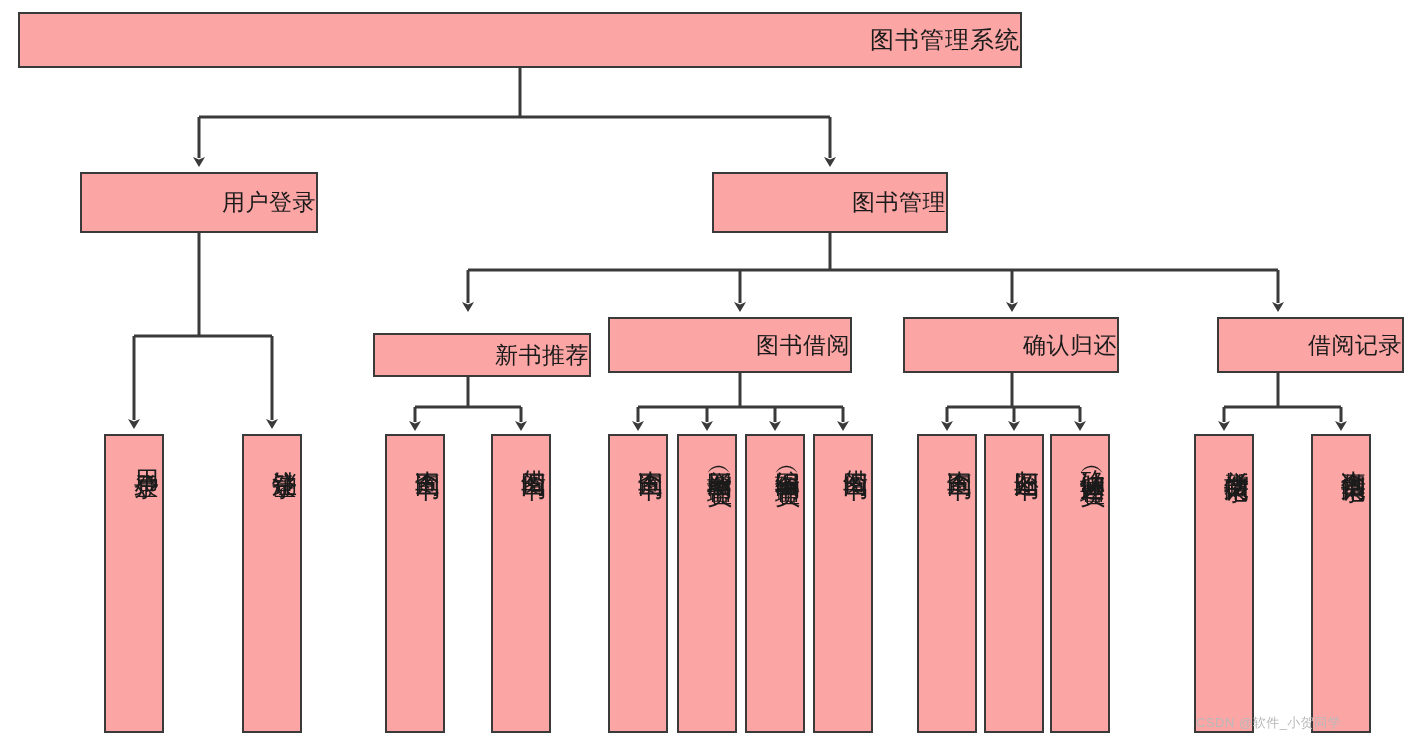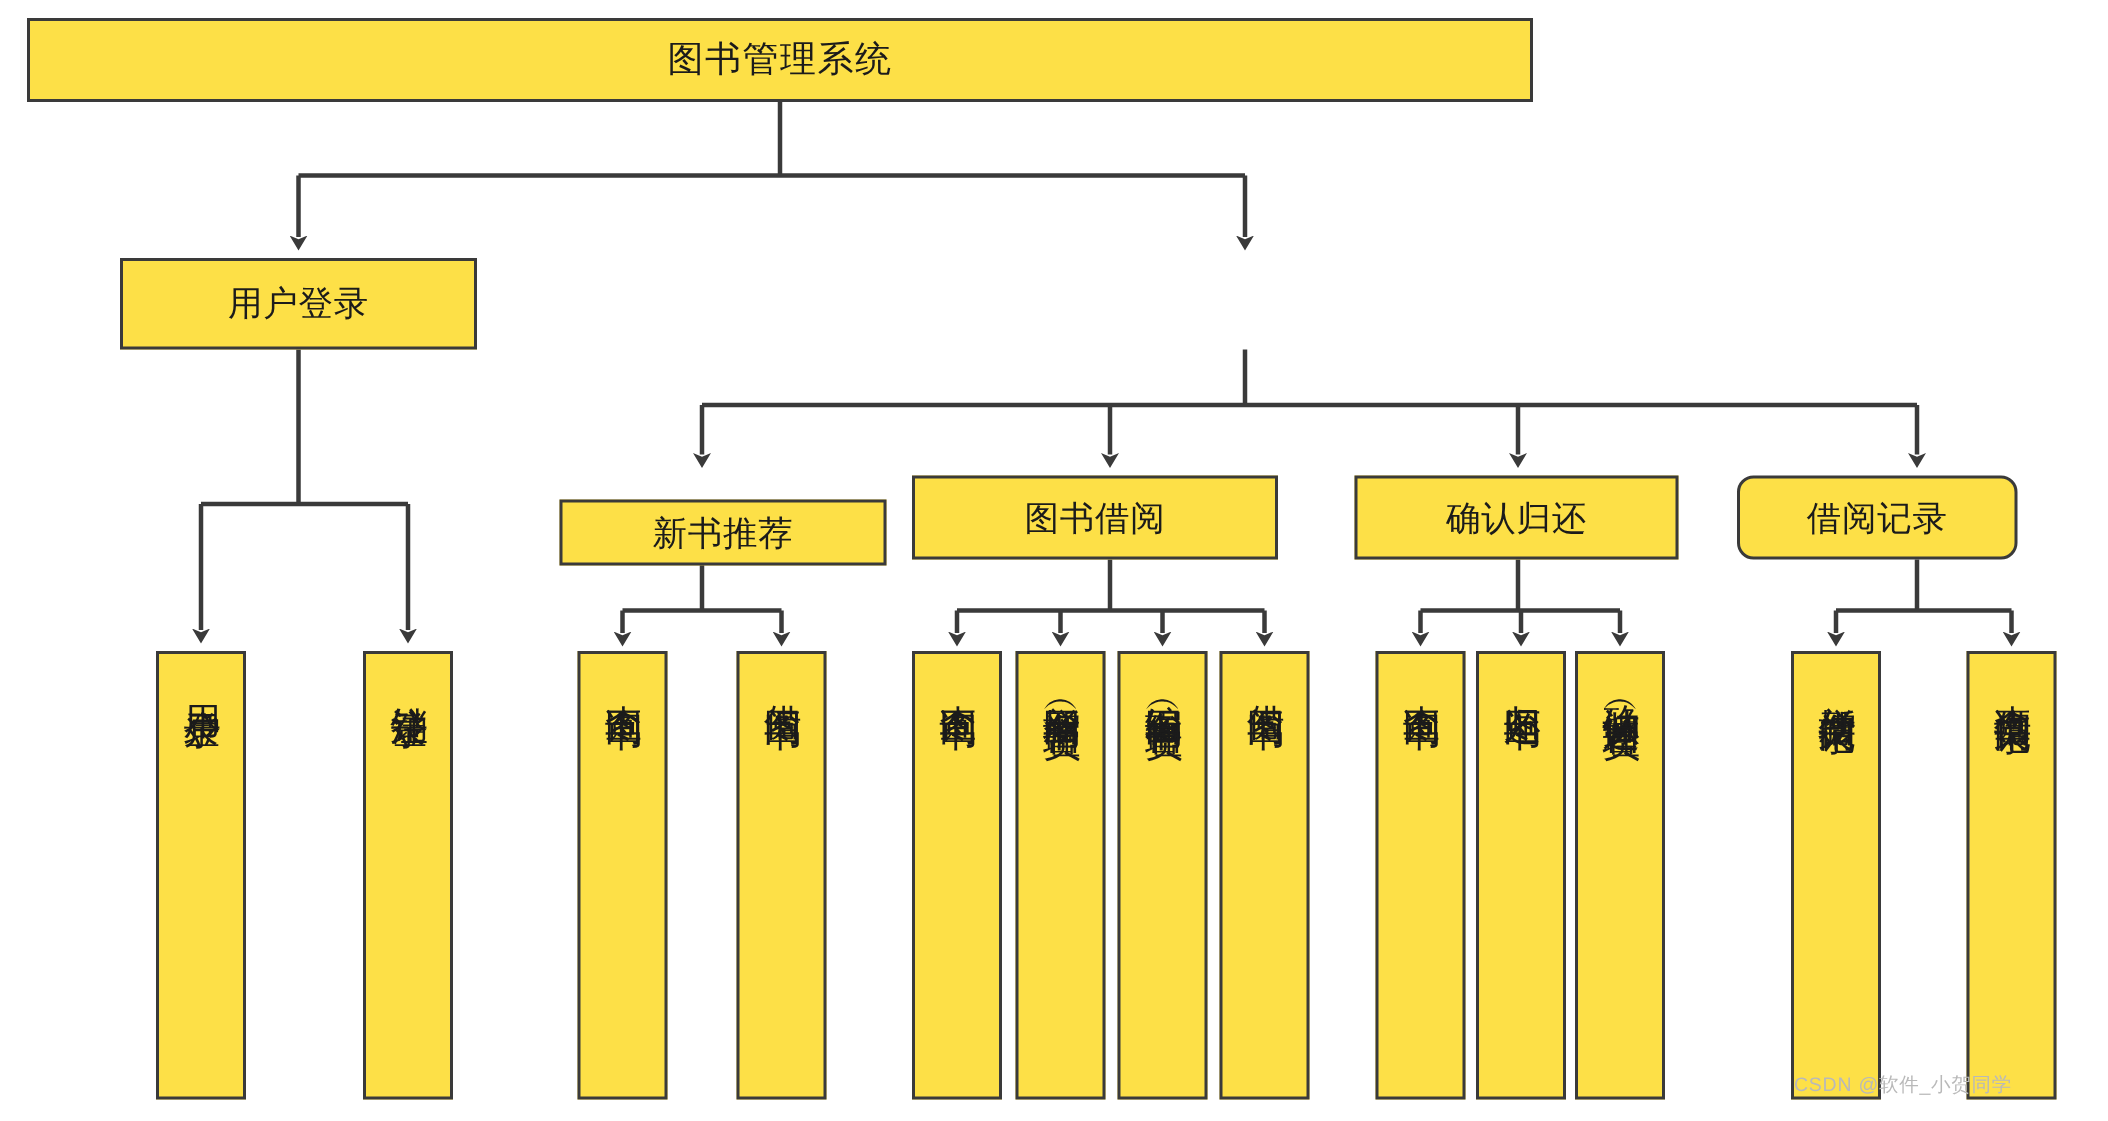--- a/index.html
+++ b/index.html
@@ -22,25 +22,25 @@
     position: absolute;
     left: 0;
     top: 0;
     width: 1405px;
     height: 747px;
     pointer-events: none;
   }
   .node {
     position: absolute;
     box-sizing: border-box;
-    background: #fde047;
+    background: #fca5a5;
     border: 2px solid #3a3a3a;
     display: flex;
     align-items: center;
-    justify-content: center;
+    justify-content: flex-end;
     color: #1b1b1b;
   }
   .node-label {
     display: block;
     text-align: center;
     line-height: 1.05;
     white-space: nowrap;
   }
   .node.horizontal .node-label {
     font-size: 23px;
@@ -129,31 +129,34 @@
     </g>
   </svg>
 
   <div class="node root horizontal" style="left:18px; top:12px; width:1004px; height:56px;">
     <span class="node-label">图书管理系统</span>
   </div>
 
   <div class="node horizontal" style="left:80px; top:172px; width:238px; height:61px;">
     <span class="node-label">用户登录</span>
   </div>
+  <div class="node horizontal" style="left:712px; top:172px; width:236px; height:61px;">
+    <span class="node-label">图书管理</span>
+  </div>
 
   <div class="node horizontal" style="left:360px; top:333px; width:218px; height:44px;margin-left:13px;">
     <span class="node-label">新书推荐</span>
   </div>
   <div class="node horizontal" style="left:608px; top:317px; width:244px; height:56px;">
     <span class="node-label">图书借阅</span>
   </div>
   <div class="node horizontal" style="left:903px; top:317px; width:216px; height:56px;">
     <span class="node-label">确认归还</span>
   </div>
-  <div class="node horizontal" style="left:1158px; top:317px; width:187px; height:56px;border-radius:11px;">
+  <div class="node horizontal" style="left:1217px; top:317px; width:187px; height:56px;">
     <span class="node-label">借阅记录</span>
   </div>
 
   <div class="node vertical" style="left:104px; top:434px; width:60px; height:299px;">
     <span class="node-label">用户登录</span>
   </div>
   <div class="node vertical" style="left:242px; top:434px; width:60px; height:299px;">
     <span class="node-label">注销登录</span>
   </div>
 

